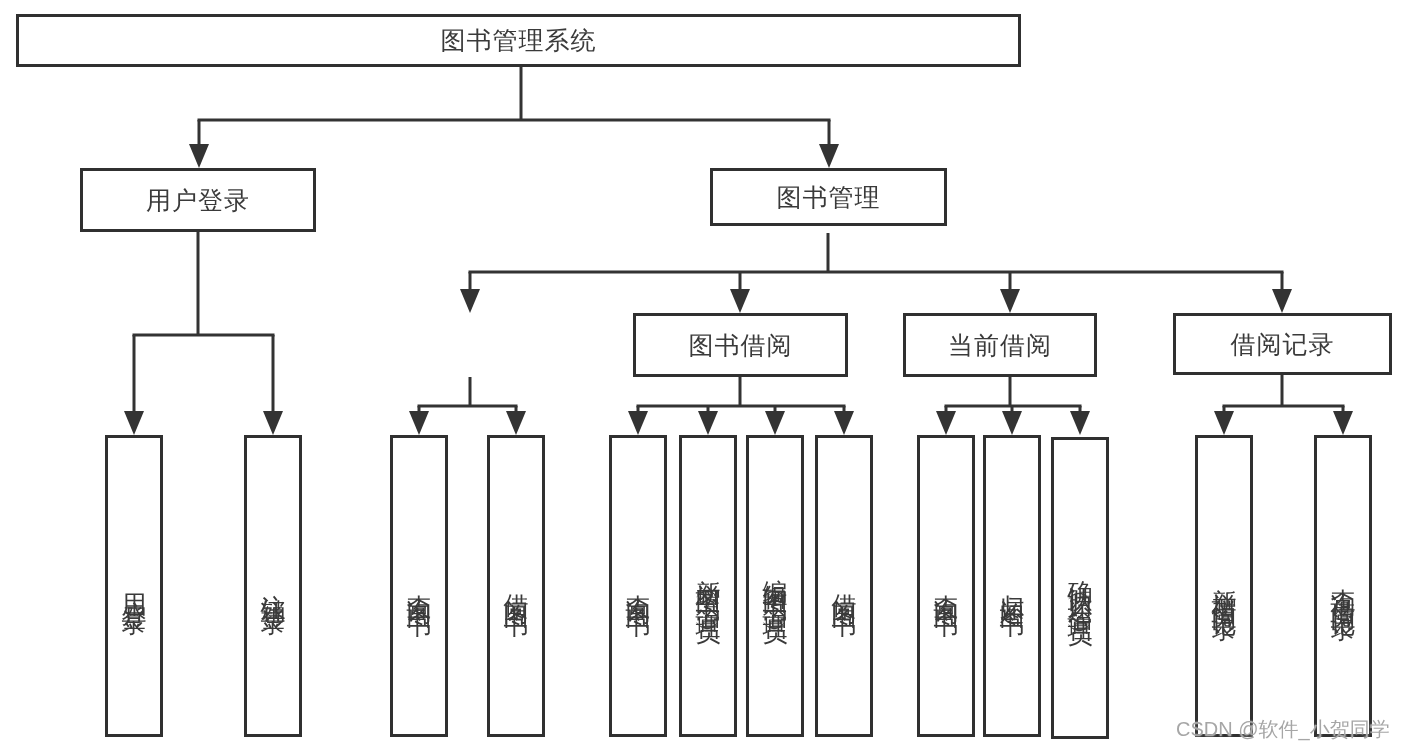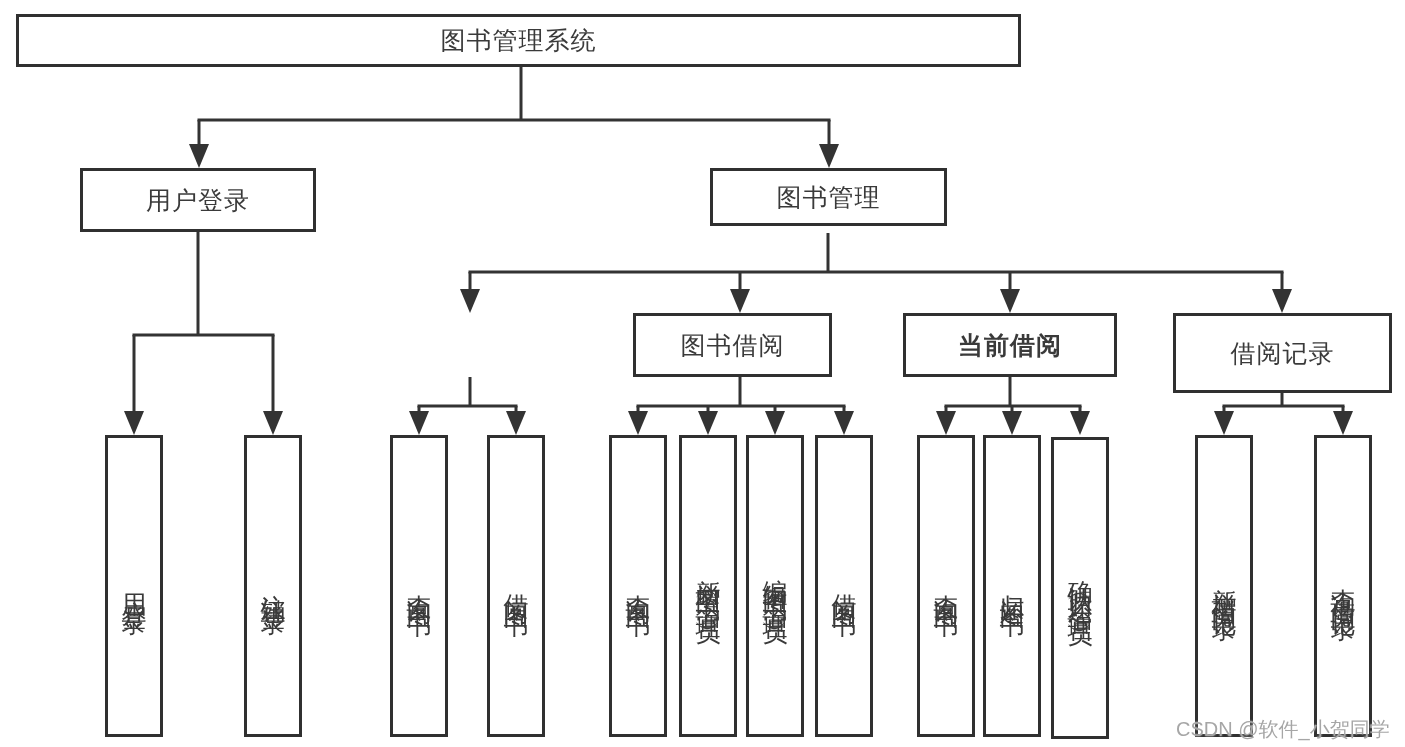--- a/index.html
+++ b/index.html
@@ -133,27 +133,27 @@
     <span class="hlabel">图书管理系统</span>
   </div>
 
   <div class="node" style="left:80px; top:168px; width:236px; height:64px;">
     <span class="hlabel">用户登录</span>
   </div>
   <div class="node" style="left:710px; top:168px; width:237px; height:58px;">
     <span class="hlabel">图书管理</span>
   </div>
 
-  <div class="node" style="left:633px; top:313px; width:199px; height:64px;">
+  <div class="node" style="left:633px; top:313px; width:215px; height:64px;">
     <span class="hlabel">图书借阅</span>
   </div>
-  <div class="node" style="left:903px; top:313px; width:214px; height:64px;font-weight:bold;">
+  <div class="node" style="left:903px; top:313px; width:194px; height:64px;">
     <span class="hlabel">当前借阅</span>
   </div>
-  <div class="node" style="left:1173px; top:313px; width:219px; height:80px;">
+  <div class="node" style="left:1173px; top:313px; width:219px; height:62px;">
     <span class="hlabel">借阅记录</span>
   </div>
 
   <div class="node" style="left:105px; top:435px; width:58px; height:302px;">
     <span class="vlabel">用户登录</span>
   </div>
   <div class="node" style="left:244px; top:435px; width:58px; height:302px;">
     <span class="vlabel">注销登录</span>
   </div>
 

